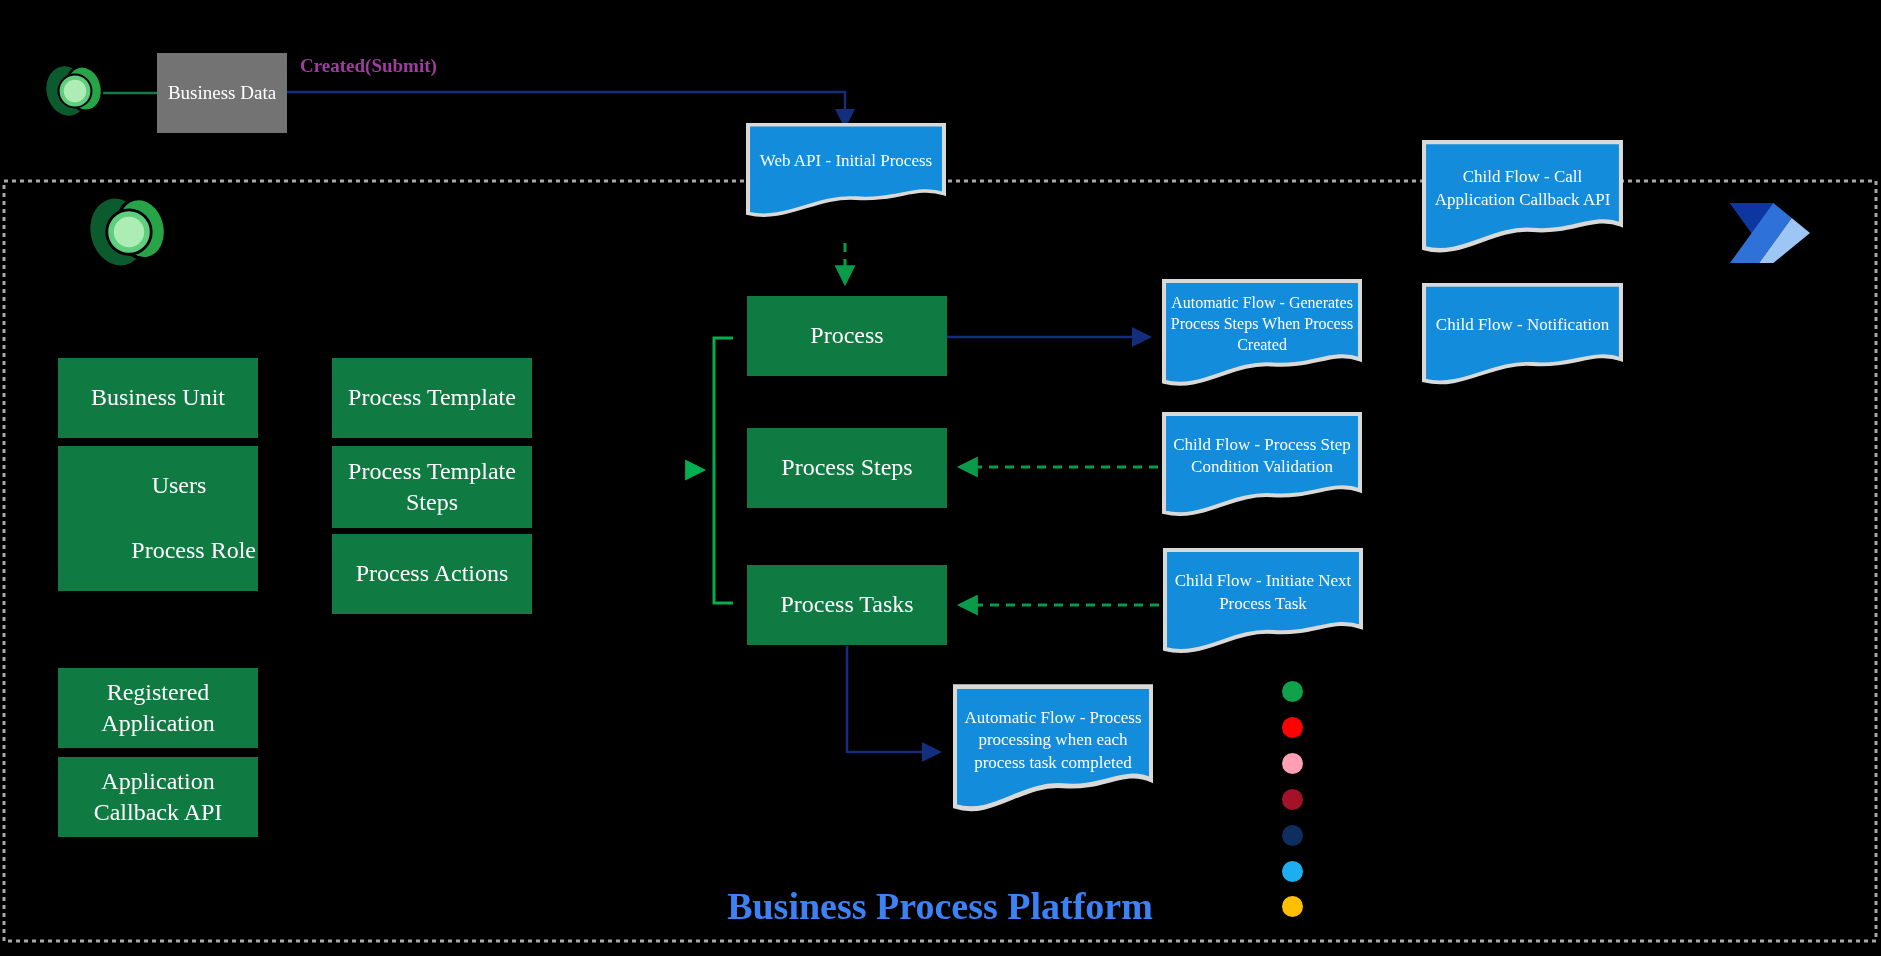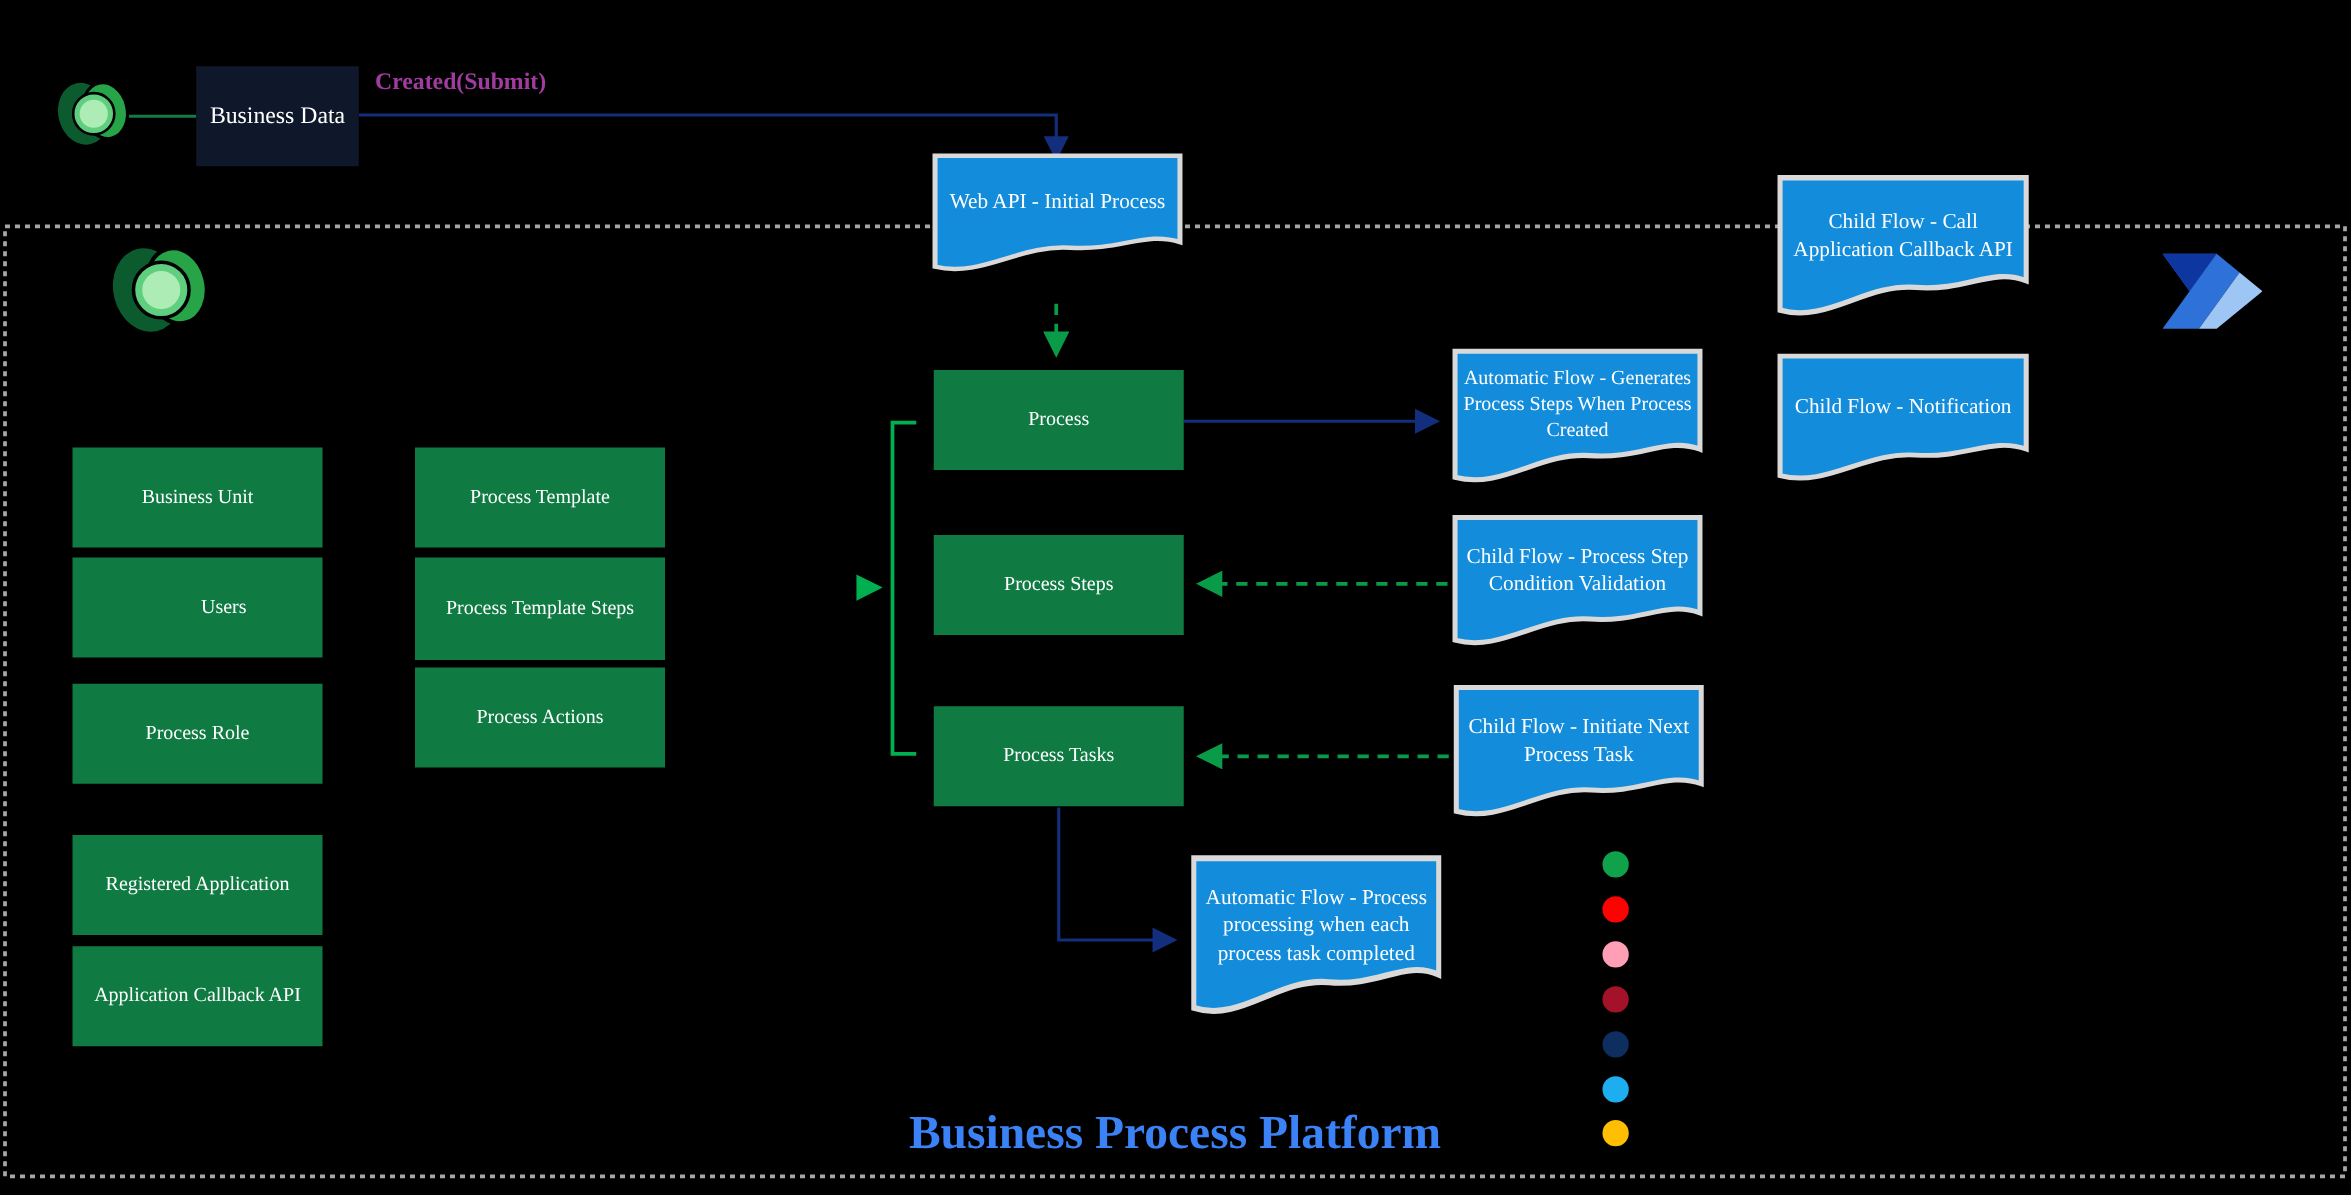--- a/index.html
+++ b/index.html
@@ -6,51 +6,51 @@
   #canvas{
     position:relative;width:1881px;height:956px;background:#000;overflow:hidden;
     font-family:"Liberation Serif","DejaVu Serif",serif;
   }
   #connector-layer{position:absolute;left:0;top:0;z-index:1;}
 
   
   .entity{
     position:absolute;width:200px;height:80px;background:#0F7B43;color:#fff;
     display:flex;align-items:center;justify-content:center;text-align:center;
-    font-size:16px;line-height:1.3;z-index:3;padding:2px;box-sizing:border-box;
+    font-size:24px;line-height:1.3;z-index:3;padding:2px;box-sizing:border-box;
   }
   .flag{position:absolute;z-index:2;}
   .flag svg{position:absolute;left:0;top:0;width:100%;height:100%;}
   .flag-text{
     position:absolute;left:6px;right:6px;top:6px;bottom:30px;color:#fff;
     display:flex;align-items:center;justify-content:center;text-align:center;
     font-size:17px;line-height:1.3;z-index:2;
   }
   .dot{position:absolute;width:21px;height:21px;border-radius:50%;z-index:3;}
 
   
   #dataverse-icon-outer{position:absolute;left:45px;top:56px;width:60px;height:70px;z-index:3;}
   #business-data-box{
-    position:absolute;left:157px;top:53px;width:130px;height:80px;background:#0f172a;
+    position:absolute;left:157px;top:53px;width:130px;height:80px;background:#737373;
     color:#fff;display:flex;align-items:center;justify-content:center;text-align:center;
     font-size:19px;line-height:1.35;z-index:3;
   }
   #created-submit-label{
     position:absolute;left:300px;top:55px;width:160px;color:#A03C9F;font-weight:bold;
     font-size:19px;z-index:3;
   }
 
   
   #dataverse-icon-inner{position:absolute;left:88px;top:196px;width:82px;height:72px;z-index:3;}
   #power-automate-icon{position:absolute;left:1730px;top:201px;width:80px;height:64px;z-index:3;}
 
   
   #ent-business-unit{left:58px;top:358px;}
   #ent-users{left:58px;top:446px;padding-left:44px;}
-  #ent-process-role{left:58px;top:547px;}
+  #ent-process-role{left:58px;top:511px;justify-content:flex-end;}
   #ent-registered-app{left:58px;top:668px;}
   #ent-app-callback{left:58px;top:757px;}
   #ent-process-template{left:332px;top:358px;}
   #ent-process-template-steps{left:332px;top:446px;height:82px;}
   #ent-process-actions{left:332px;top:534px;}
   #ent-process{left:747px;top:296px;}
   #ent-process-steps{left:747px;top:428px;}
   #ent-process-tasks{left:747px;top:565px;}
 
   

